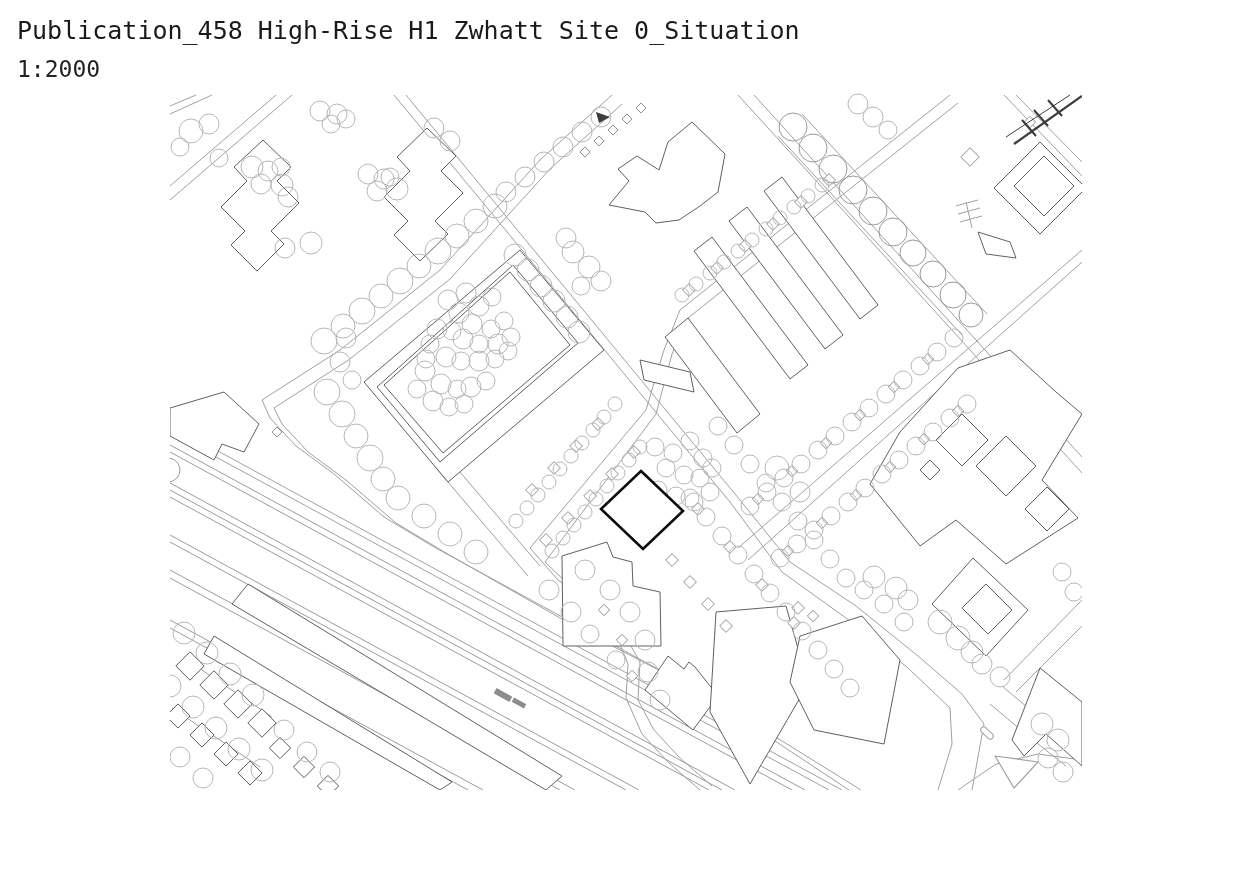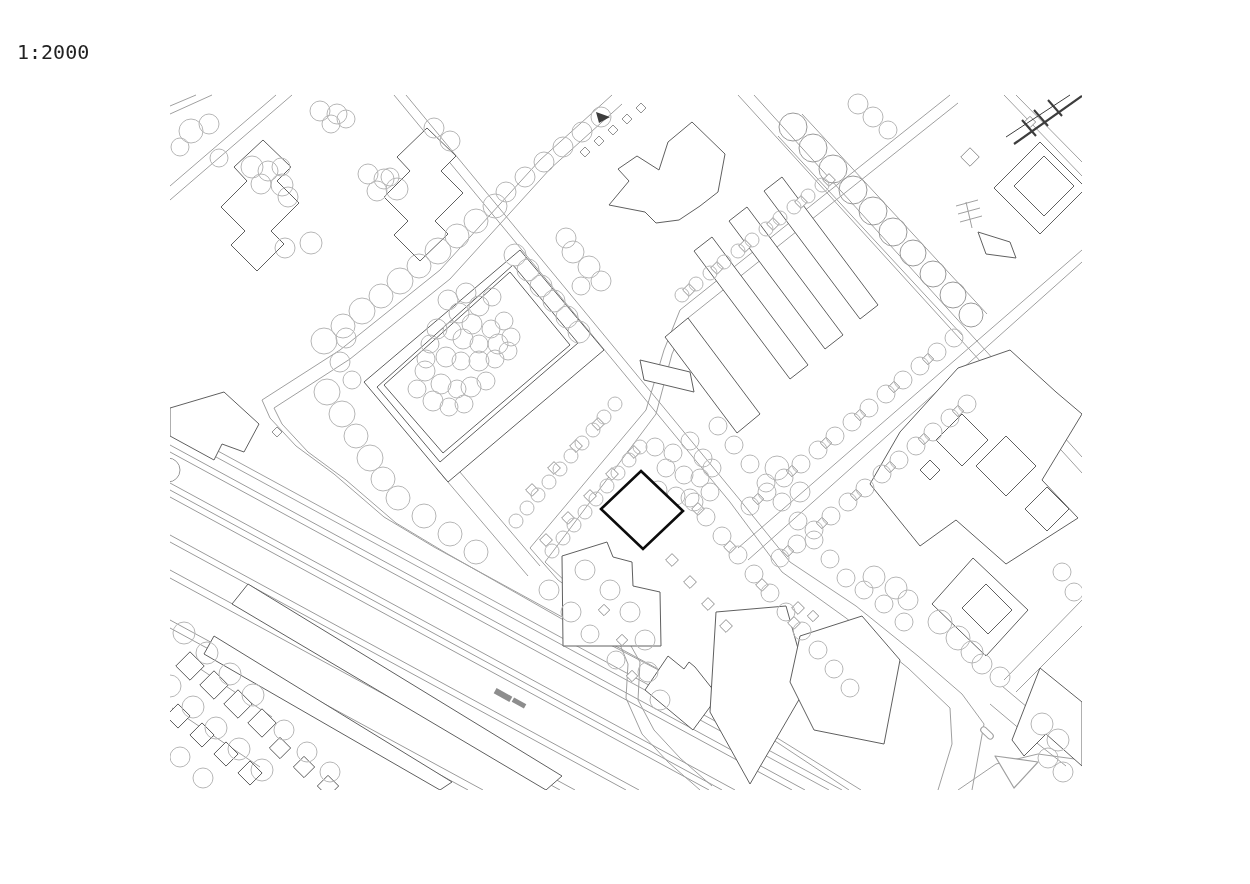--- a/index.html
+++ b/index.html
@@ -1,27 +1,28 @@
 <!DOCTYPE html>
 <html><head>
 <meta charset="utf-8">
 <style>
   html,body{margin:0;padding:0;background:#fff;}
   body{width:1250px;height:884px;position:relative;overflow:hidden;
        font-family:"DejaVu Sans Mono","Liberation Mono",monospace;}
   .sheet-header{position:absolute;left:17px;top:16px;z-index:2;}
   .sheet-title{font-size:25px;font-weight:500;color:#1a1a1a;letter-spacing:0px;
                white-space:nowrap;margin:0;}
-  .sheet-scale{font-size:20px;color:#222;margin-top:24px;}
+  .sheet-scale{font-size:23px;color:#222;margin-top:11px;}
   svg.plan{position:absolute;left:0;top:0;z-index:1;}
 </style>
 </head>
 <body>
 
 <div class="sheet-header">
+  <h1 class="sheet-title">Publication_458 High-Rise H1 Zwhatt Site 0_Situation</h1>
   <div class="sheet-scale">1:2000</div>
 </div>
 
 <svg class="plan" width="1250" height="884" viewBox="0 0 1250 884" xmlns="http://www.w3.org/2000/svg">
     <defs>
       <clipPath id="mapclip">
         <rect x="170" y="93" width="912" height="697"></rect>
       </clipPath>
     </defs>
     <g clip-path="url(#mapclip)">

